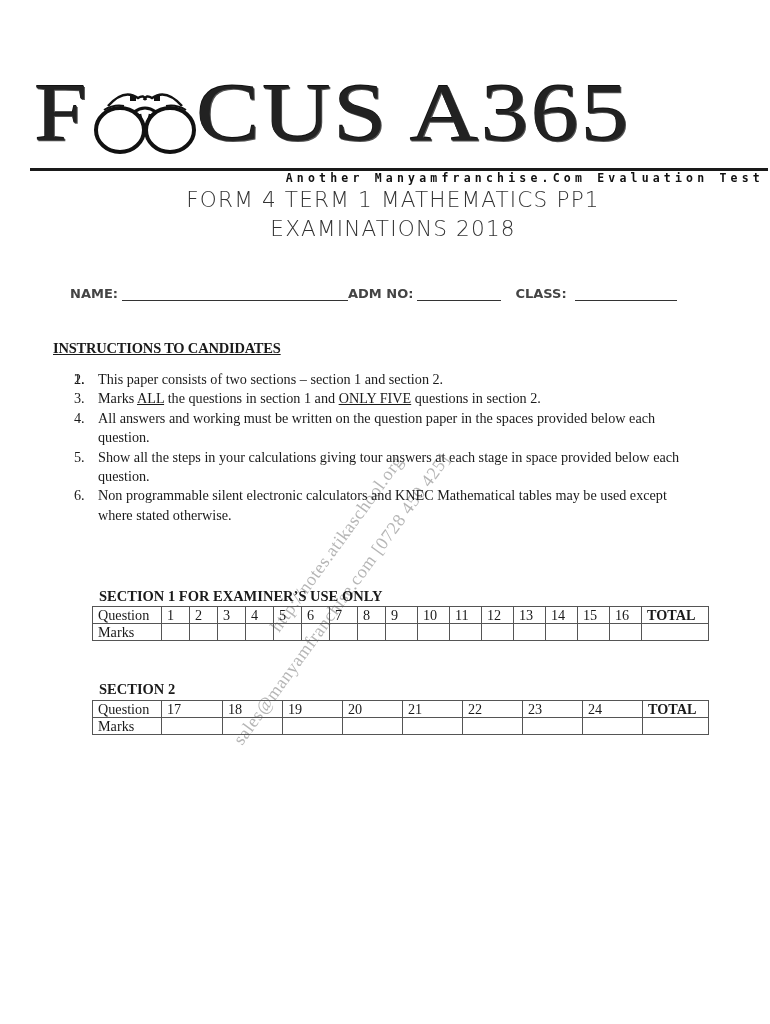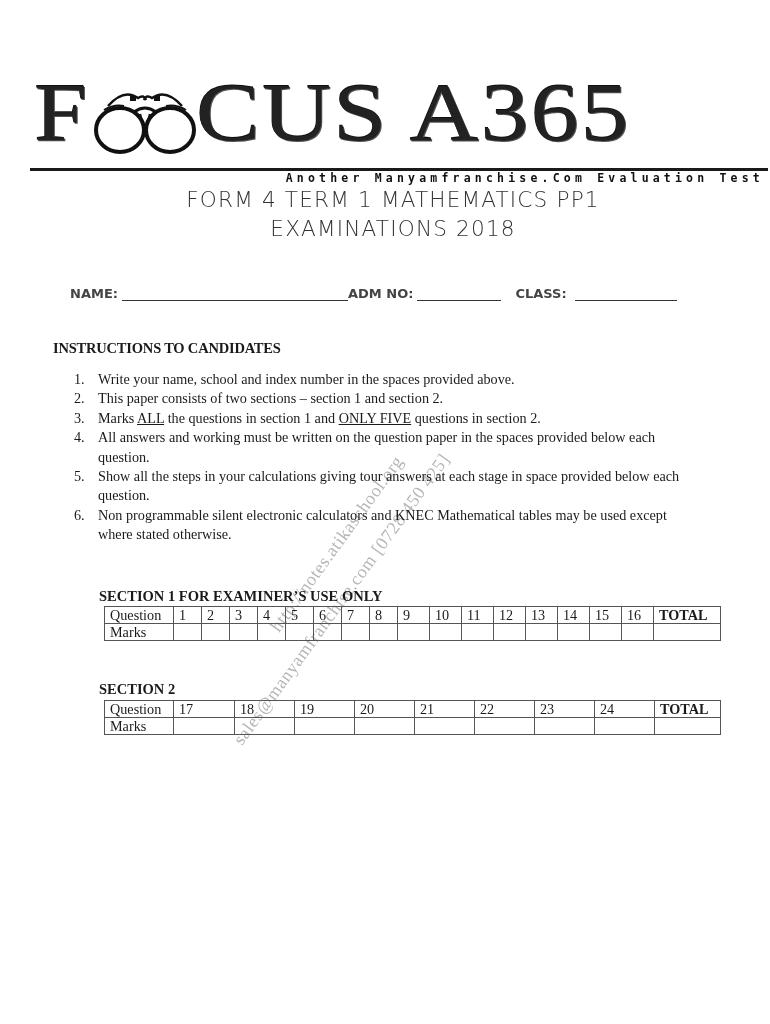--- a/index.html
+++ b/index.html
@@ -22,31 +22,31 @@
 
   
   .field-row { position: absolute; top: 262px; left: 70px; font-family: "DejaVu Sans", sans-serif; font-size: 13px; font-weight: bold; color: #444; white-space: nowrap; margin-top: 24px; }
   .field-row span { display: inline-block; vertical-align: bottom; }
   .blank { border-bottom: 1px solid #333; height: 13px; }
   .blank-name { width: 226px; margin-left: 4px; }
   .blank-adm { width: 84px; margin-left: 4px; margin-right: 14px; }
   .blank-class { width: 102px; margin-left: 8px; }
 
   
-  .instructions-heading { position: absolute; left: 53px; top: 340px; font-weight: bold; font-size: 14.5px; letter-spacing: -0.2px; }
+  .instructions-heading { position: absolute; left: 53px; top: 340px; font-weight: bold; font-size: 14.5px; letter-spacing: -0.2px; text-decoration: underline; }
   .instructions { position: absolute; left: 74px; top: 370px; width: 620px; margin: 0; padding: 0; list-style: none; font-size: 14.2px; line-height: 19.4px; }
   .instructions li { position: relative; padding-left: 24px; }
   .instructions .num { position: absolute; left: 0; top: 0; }
   .u { text-decoration: underline; margin-top: 12px; }
 
   
   .section-heading { position: absolute; left: 99px; font-weight: bold; font-size: 14.5px; }
   .sec1-heading { top: 588px; }
   .sec2-heading { top: 681px; }
-  table.marks { position: absolute; left: 92px; border-collapse: collapse; font-size: 14.2px; table-layout: fixed; margin-left: 12px; }
+  table.marks { position: absolute; left: 92px; border-collapse: collapse; font-size: 14.2px; table-layout: fixed; }
   table.marks td { border: 1px solid #555; padding: 0 0 0 5px; height: 16px; line-height: 16px; white-space: nowrap; overflow: hidden; }
   table.marks td.total-cell { border-left: 1.5px solid #111; font-weight: bold; }
   .sec1-table { top: 606px; width: 616px; }
   .sec2-table { top: 700px; width: 616px; }
 
   
   .watermark { position: absolute; font-size: 18px; color: rgba(120,120,120,0.55); white-space: nowrap; transform-origin: left bottom; transform: rotate(-54deg); letter-spacing: 0.6px; }
   .wm-1 { left: 283px; top: 615px; }
   .wm-2 { left: 246px; top: 728px; }
 </style>
@@ -77,21 +77,21 @@
 
 <div class="field-row">
   <span>NAME:</span><span class="blank blank-name"></span><span>ADM NO:</span><span class="blank blank-adm"></span><span>CLASS:</span><span class="blank blank-class"></span>
 </div>
 
 <div class="watermark wm-1">http://notes.atikaschool.org</div>
 <div class="watermark wm-2">sales@manyamfranchise.com [0728 450 425]</div>
 
 <div class="instructions-heading">INSTRUCTIONS TO CANDIDATES</div>
 <ol class="instructions">
-  <li><span class="num">1.</span><span>Write your name, school and index number in the spaces provided above.</span></li>
+  <li><span class="num">1.</span></li>
   <li><span class="num">2.</span><span>This paper consists of two sections – section 1 and section 2.</span></li>
   <li><span class="num">3.</span><span>Marks </span><span class="u">ALL</span><span> the questions in section 1 and </span><span class="u">ONLY FIVE</span><span> questions in section 2.</span></li>
   <li><span class="num">4.</span><span>All answers and working must be written on the question paper in the spaces provided below each question.</span></li>
   <li><span class="num">5.</span><span>Show all the steps in your calculations giving tour answers at each stage in space provided below each question.</span></li>
   <li><span class="num">6.</span><span>Non programmable silent electronic calculators and KNEC Mathematical tables may be used except where stated otherwise.</span></li>
 </ol>
 
 <div class="section-heading sec1-heading">SECTION 1 FOR EXAMINER’S USE ONLY</div>
 <table class="marks sec1-table">
   <colgroup>

